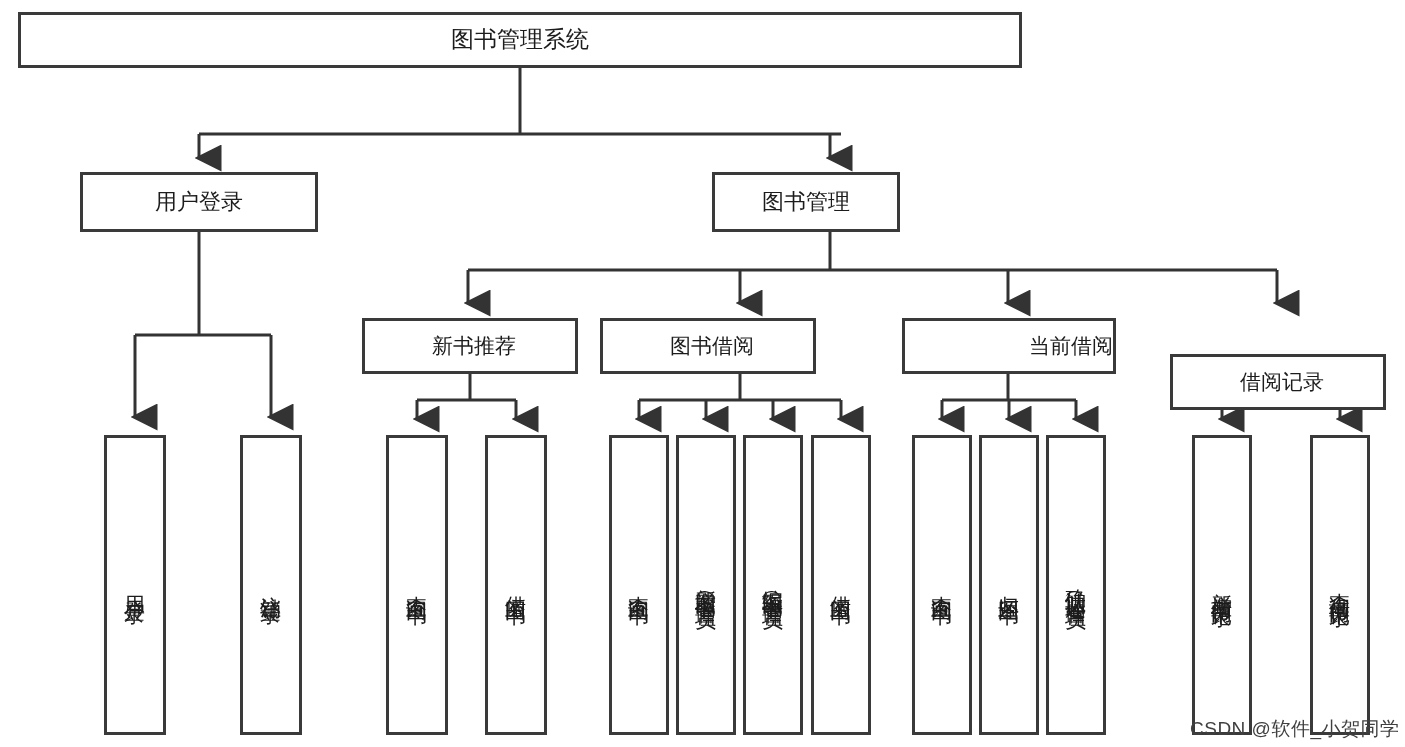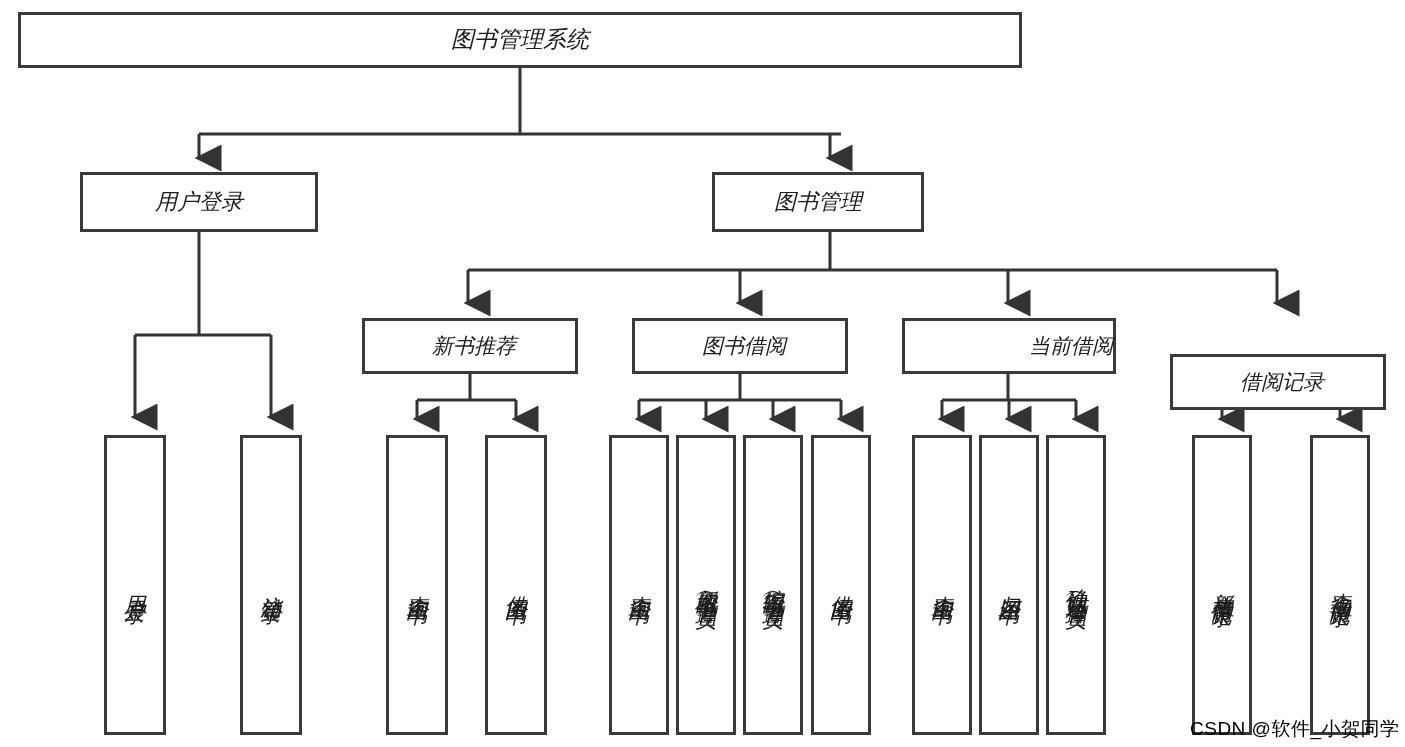--- a/index.html
+++ b/index.html
@@ -29,21 +29,20 @@
     position: absolute;
     box-sizing: border-box;
     background: #ffffff;
     border: 3px solid #3a3a3a;
     display: flex;
     align-items: center;
     justify-content: center;
     color: #1c1c1c;
     line-height: 1.18;
     text-align: center;
-    font-style: italic;
   }
   .node.root {
     font-size: 23px;
   }
   .node.tier2 {
     font-size: 22px;
   }
   .node.tier3 {
     font-size: 21px;
     border-width: 3px;
@@ -66,21 +65,21 @@
     align-items: center;
     justify-content: center;
     width: 100%;
     height: 100%;
   }
   .watermark {
     position: absolute;
     left: 1190px;
     top: 716px;
     font-size: 19px;
-    color: #000000;
+    color: #404040;
     white-space: nowrap;
     letter-spacing: 0.5px;
   }
 </style>
 </head>
 <body>
 
 <div id="canvas">
 
   <svg id="wires" viewBox="0 0 1405 747" xmlns="http://www.w3.org/2000/svg">
@@ -133,28 +132,28 @@
     </g>
   </svg>
 
   <div class="node root" style="left:18px; top:12px; width:1004px; height:56px;">
     <span>图书管理系统</span>
   </div>
 
   <div class="node tier2" style="left:80px; top:172px; width:238px; height:60px;">
     <span>用户登录</span>
   </div>
-  <div class="node tier2" style="left:712px; top:172px; width:212px; height:60px;align-items:center;">
+  <div class="node tier2" style="left:712px; top:172px; width:188px; height:60px;align-items:center;">
     <span>图书管理</span>
   </div>
 
   <div class="node tier3" style="left:362px; top:318px; width:216px; height:56px;">
     <span>新书推荐</span>
   </div>
-  <div class="node tier3" style="left:632px; top:318px; width:216px; height:56px;">
+  <div class="node tier3" style="left:600px; top:318px; width:216px; height:56px;">
     <span>图书借阅</span>
   </div>
   <div class="node tier3" style="left:902px; top:318px; width:214px; height:56px;justify-content:flex-end;">
     <span>当前借阅</span>
   </div>
   <div class="node tier3" style="left:1170px; top:318px; width:216px; height:56px;margin-top:36px;">
     <span>借阅记录</span>
   </div>
 
   <div class="node leaf" style="left:104px; top:435px; width:62px; height:300px;">

